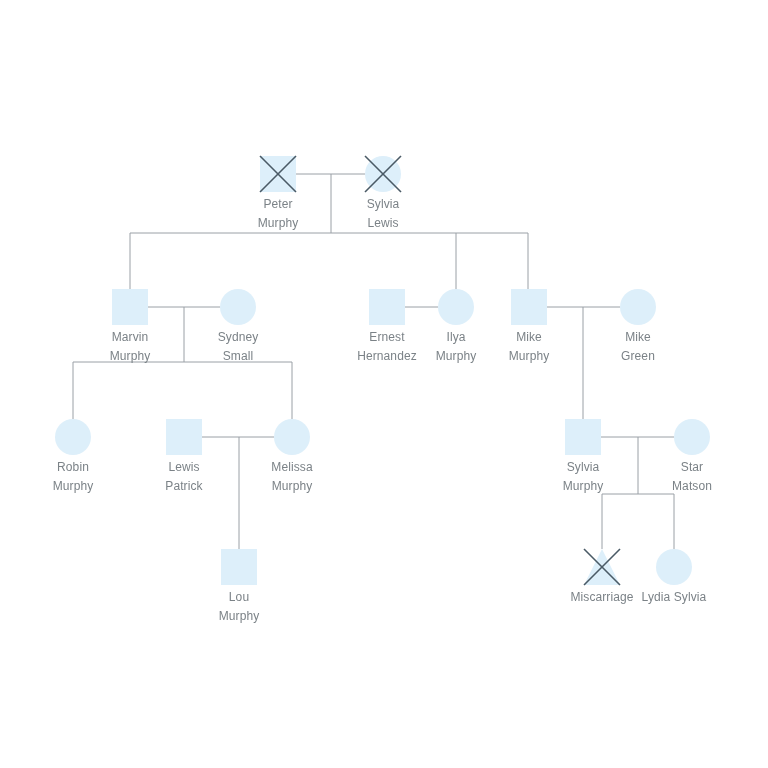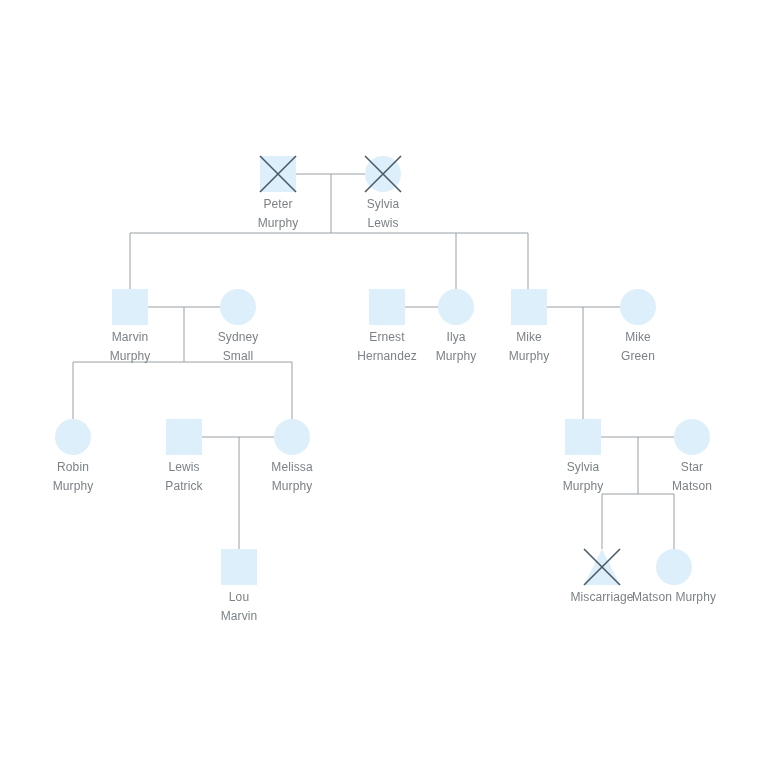--- a/index.html
+++ b/index.html
@@ -157,33 +157,33 @@
 Murphy</div>
       </div>
       <div class="node" style="left: 692px; top: 437px;">
         <div class="shape female" style="background: rgb(221, 239, 250);"></div>
         <div class="label">Star
 Matson</div>
       </div>
       <div class="node" style="left: 239px; top: 567px;">
         <div class="shape male" style="background: rgb(221, 239, 250);"></div>
         <div class="label">Lou
-Marvin</div>
+Murphy</div>
       </div>
       <div class="node" style="left: 602px; top: 567px;">
         <div class="shape loss" style="background: transparent;">
           <div class="tri" style="border-bottom-color: rgb(221, 239, 250);"></div>
         </div>
         <div class="xmark">
           <svg viewBox="0 0 40 40" xmlns="http://www.w3.org/2000/svg">
             <line x1="2" y1="2" x2="38" y2="38" stroke="#4a5a66" stroke-width="1.6"></line>
             <line x1="38" y1="2" x2="2" y2="38" stroke="#4a5a66" stroke-width="1.6"></line>
           </svg>
         </div>
         <div class="label">Miscarriage</div>
       </div>
       <div class="node" style="left: 674px; top: 567px;">
         <div class="shape female" style="background: rgb(221, 239, 250);"></div>
-        <div class="label">Matson Murphy</div>
+        <div class="label">Lydia Sylvia</div>
       </div>
     </div>
 
 </div>
 
 </body></html>

